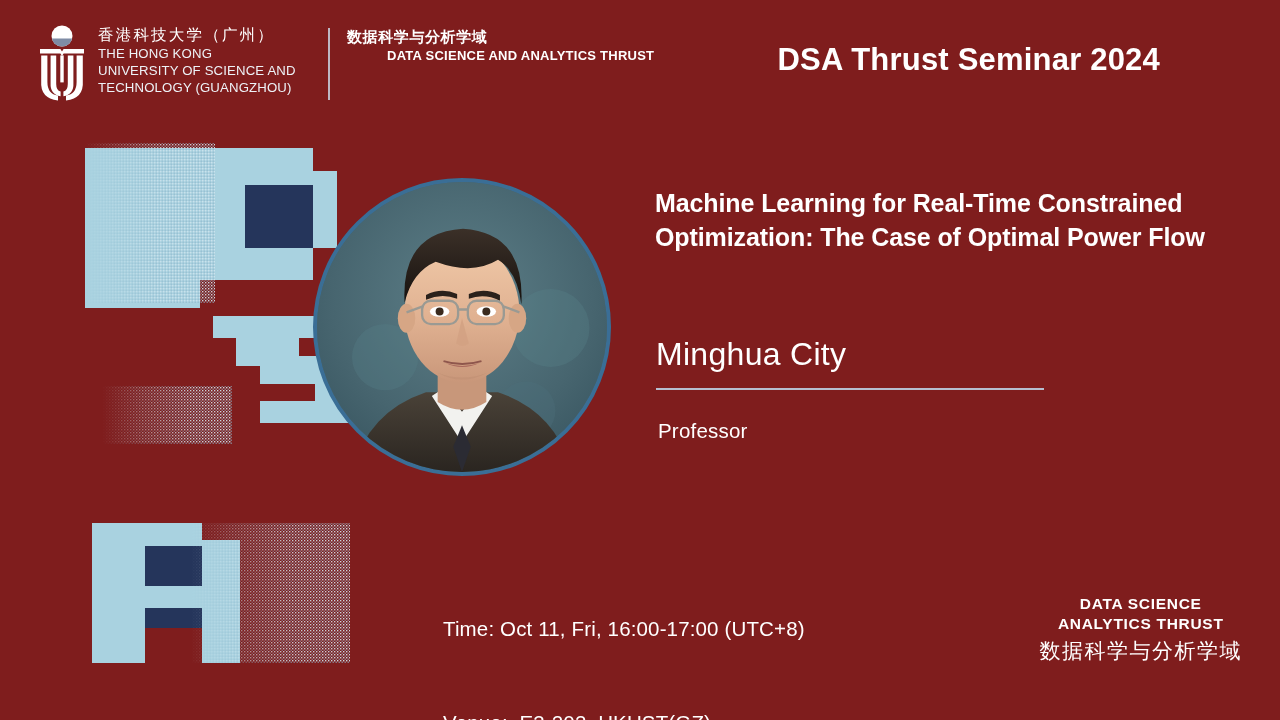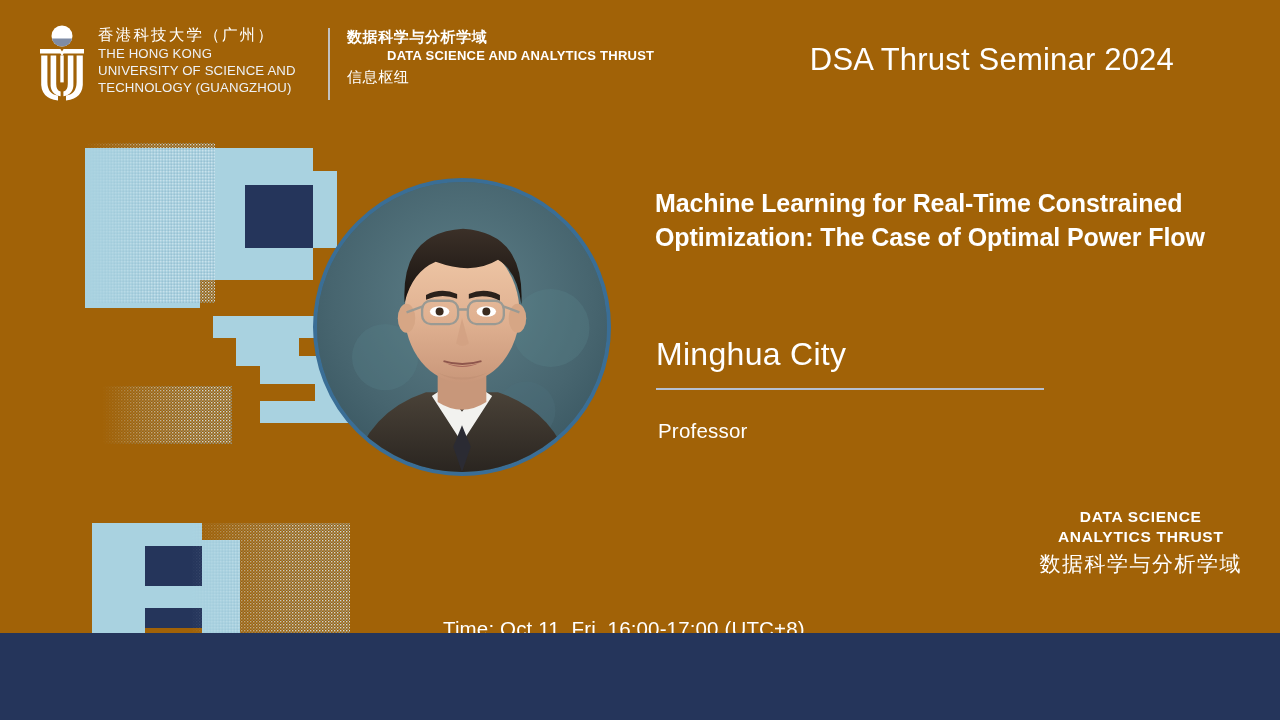--- a/index.html
+++ b/index.html
@@ -4,22 +4,22 @@
 <title>DSA Thrust Seminar 2024</title>
 <style>
   * { margin:0; padding:0; box-sizing:border-box; }
   html, body {
     width:1280px; height:720px; overflow:hidden;
     background:#25355b;
     font-family:"Liberation Sans", sans-serif;
     -webkit-font-smoothing:antialiased;
   }
   .poster {
-    position:relative; width:1280px; height:633px;
-    background:#a16207; overflow:hidden;
+    position:relative; width:1280px; height:720px;
+    background:#7f1d1d; overflow:hidden;
   }
 
   
   .header { position:absolute; left:0; top:0; width:1280px; height:120px; }
 
   .logo-lockup {
     position:absolute; left:36px; top:24px;
     display:flex; align-items:flex-start;
   }
   .hkust-mark { width:52px; height:78px; flex:0 0 52px; margin-right:10px; }
@@ -40,22 +40,22 @@
     width:2px; height:72px; background:#c8d2e2; opacity:.85;
   }
 
   .thrust-lockup { position:absolute; left:347px; top:27px; color:#fff; }
   .thrust-cn-1 { font-size:15px; font-weight:700; letter-spacing:.6px; line-height:1.35; }
   .thrust-en-1 { font-size:13px; font-weight:700; letter-spacing:.25px; line-height:1.4; margin-bottom:2px;padding-left:40px; }
   .thrust-cn-2 { font-size:15px; font-weight:400; letter-spacing:.6px; line-height:1.35; }
   .thrust-en-2 { font-size:13.4px; font-weight:400; letter-spacing:.2px; line-height:1.35; color:#eef2f7; }
 
   .seminar-title {
-    position:absolute; right:106px; top:42px;
-    font-size:31px; font-weight:400; color:#ffffff;
+    position:absolute; right:120px; top:42px;
+    font-size:31px; font-weight:700; color:#ffffff;
     letter-spacing:.2px; white-space:nowrap;text-align:center;
   }
 
   
   .dsa-graphic {
     position:absolute; left:40px; top:138px;
     width:365px; height:525px;
   }
   .dsa-graphic svg { display:block; width:365px; height:525px; }
 
@@ -145,21 +145,20 @@
         <div class="uni-en">UNIVERSITY OF SCIENCE AND</div>
         <div class="uni-en">TECHNOLOGY (GUANGZHOU)</div>
       </div>
     </div>
 
     <div class="hdr-divider"></div>
 
     <div class="thrust-lockup">
       <div class="thrust-cn-1">数据科学与分析学域</div>
       <div class="thrust-en-1">DATA SCIENCE AND ANALYTICS THRUST</div>
-      <div class="thrust-cn-2">信息枢纽</div>
     </div>
 
     <div class="seminar-title">DSA Thrust Seminar 2024</div>
   </div>
 
   <div class="dsa-graphic">
     <svg viewBox="0 0 365 525" xmlns="http://www.w3.org/2000/svg">
       <defs>
 
         <pattern id="dither" width="3" height="3" patternUnits="userSpaceOnUse">

